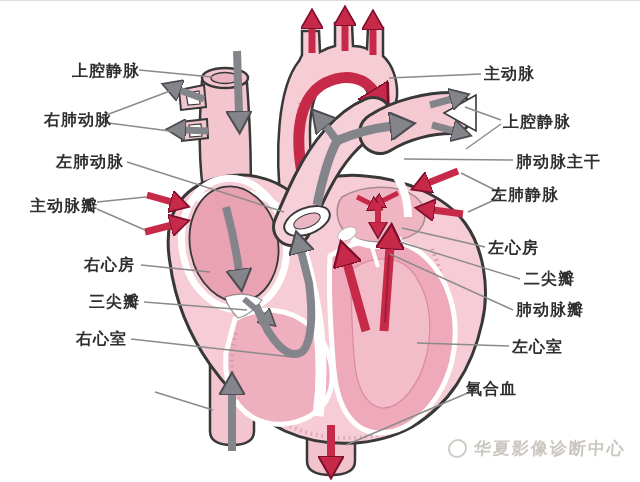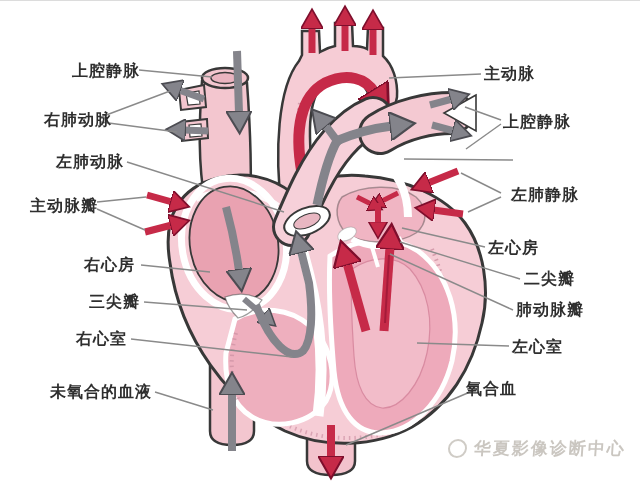--- a/index.html
+++ b/index.html
@@ -207,25 +207,25 @@
     </g>
   </svg>
 
   <div class="label" style="left:72px;top:61px">上腔静脉</div>
   <div class="label" style="left:44px;top:110px">右肺动脉</div>
   <div class="label" style="left:56px;top:152px">左肺动脉</div>
   <div class="label" style="left:30px;top:196px">主动脉瓣</div>
   <div class="label" style="left:84px;top:255px">右心房</div>
   <div class="label" style="left:89px;top:292px">三尖瓣</div>
   <div class="label" style="left:76px;top:329px">右心室</div>
-  <div class="label" style="left:50px;top:382px">未氧合的血液</div>
 
   <div class="label" style="left:484px;top:64px">主动脉</div>
   <div class="label" style="left:503px;top:112px">上腔静脉</div>
-  <div class="label" style="left:511px;top:185px">左肺静脉</div>
+  <div class="label" style="left:516px;top:152px">肺动脉主干</div>
+  <div class="label" style="left:491px;top:185px">左肺静脉</div>
   <div class="label" style="left:488px;top:238px">左心房</div>
   <div class="label" style="left:524px;top:269px">二尖瓣</div>
   <div class="label" style="left:516px;top:300px">肺动脉瓣</div>
   <div class="label" style="left:512px;top:337px">左心室</div>
   <div class="label" style="left:466px;top:379px">氧合血</div>
 
   <div id="watermark">
     <span class="wm-logo"></span>
     <span class="wm-text">华夏影像诊断中心</span>
   </div>

